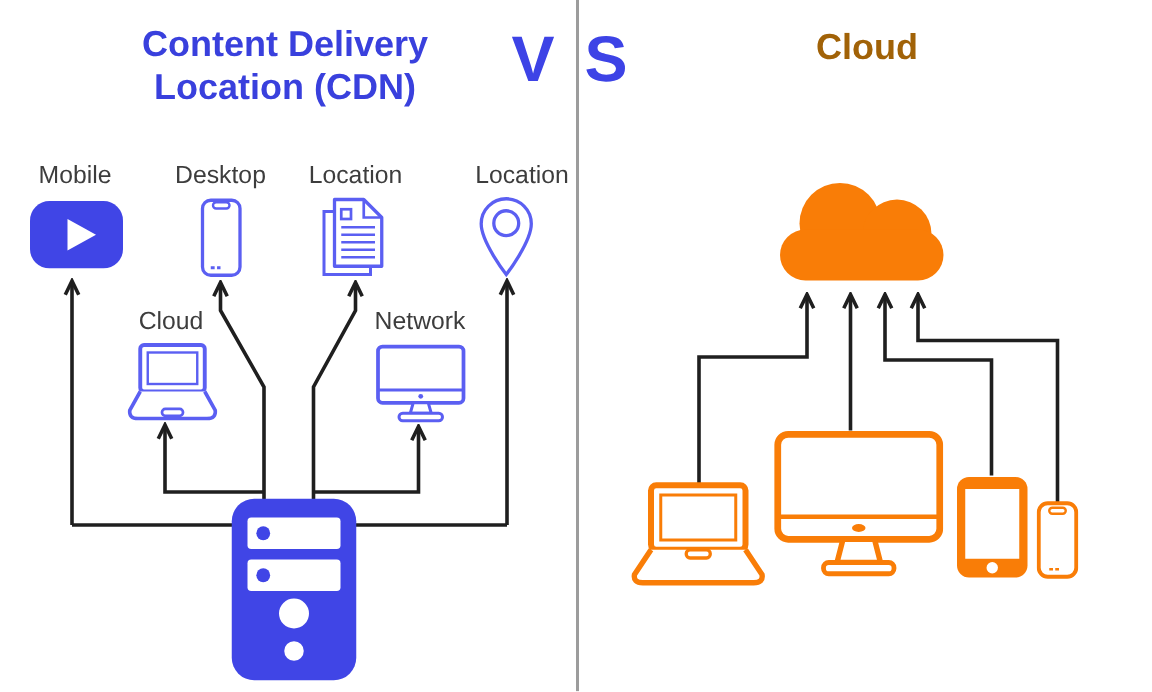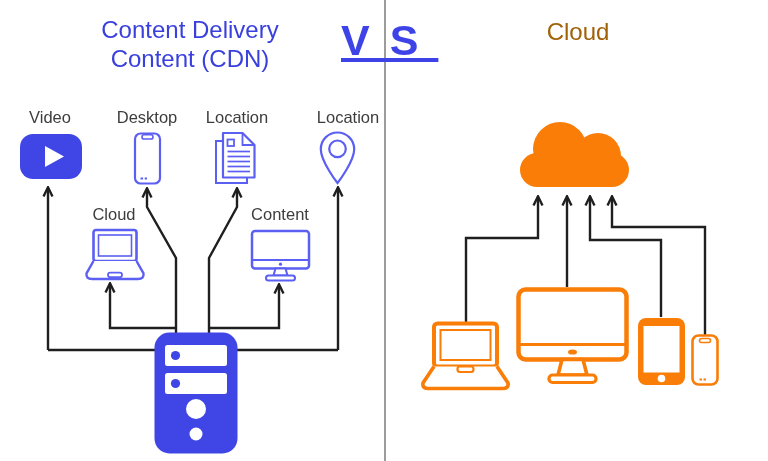--- a/index.html
+++ b/index.html
@@ -1,37 +1,37 @@
 <!DOCTYPE html>
 <html><head>
 <meta charset="utf-8">
 <style>
   html,body{margin:0;padding:0;background:#fff;}
   .canvas{position:relative;width:768px;height:461px;background:#ffffff;
           font-family:"Liberation Sans", sans-serif;overflow:hidden;}
   .abs{position:absolute;}
   .divider{left:384px;top:0;width:1.5px;height:461px;background:#9c9c9c;}
-  .title{font-weight:normal;font-size:24px;line-height:1.2;text-align:center;
+  .title{font-weight:bold;font-size:24px;line-height:1.2;text-align:center;
          transform:translateX(-50%);white-space:nowrap;}
   .title-cdn{color:#3940dd;left:190px;top:16px;}
   .title-cloud{color:#a16207;left:578px;top:18px;}
   .vs{color:#3d43e6;font-weight:bold;font-size:43px;letter-spacing:20px;
-      left:341px;top:17px;line-height:1.1;text-decoration:underline;}
+      left:341px;top:17px;line-height:1.1;}
   .label{font-size:16.5px;color:#3d3d3d;transform:translateX(-50%);white-space:nowrap;}
 </style>
 </head>
 <body>
 
 <div class="canvas">
 
   <div class="abs divider"></div>
 
   <div class="abs title title-cdn">
     <div>Content Delivery</div>
-    <div>Content (CDN)</div>
+    <div>Location (CDN)</div>
   </div>
   <div class="abs vs">VS</div>
   <div class="abs title title-cloud">
     <div>Cloud</div>
   </div>
 
   <svg class="abs" style="left:0;top:0" width="768" height="461" viewBox="0 0 768 461">
     <defs>
       <marker id="ah" viewBox="0 0 10 10" refX="7.2" refY="5" markerWidth="5.2" markerHeight="5.2" orient="auto">
         <path d="M1.2,1.4 L8.6,5 L1.2,8.6" fill="none" stroke="#1f1f1f" stroke-width="1.9"></path>
@@ -45,26 +45,26 @@
       <polyline points="209,334 209,258 237,207 237,190" marker-end="url(#ah)"></polyline>
       <polyline points="176,328 110,328 110,285" marker-end="url(#ah)"></polyline>
       <polyline points="209,328 279,328 279,286" marker-end="url(#ah)"></polyline>
       <polyline points="466,324 466,238 538,238 538,198" marker-end="url(#ah)"></polyline>
       <polyline points="567,287 567,198" marker-end="url(#ah)"></polyline>
       <polyline points="661,317 661,240 590,240 590,198" marker-end="url(#ah)"></polyline>
       <polyline points="705,335 705,227 612,227 612,198" marker-end="url(#ah)"></polyline>
     </g>
   </svg>
 
-  <div class="abs label" style="left:50px;top:108px">Video</div>
+  <div class="abs label" style="left:50px;top:108px">Mobile</div>
   <div class="abs label" style="left:147px;top:108px">Desktop</div>
   <div class="abs label" style="left:237px;top:108px">Location</div>
   <div class="abs label" style="left:348px;top:108px">Location</div>
   <div class="abs label" style="left:114px;top:205px">Cloud</div>
-  <div class="abs label" style="left:280px;top:205px">Content</div>
+  <div class="abs label" style="left:280px;top:205px">Network</div>
 
   <svg class="abs" style="left:20px;top:134px" width="62" height="45" viewBox="0 0 62 45">
     <rect x="0" y="0" width="62" height="45" rx="13" fill="#4045e6"></rect>
     <polygon points="25,12 25,33 44,22.5" fill="#ffffff"></polygon>
   </svg>
 
   <svg class="abs" style="left:133px;top:131px" width="29" height="55" viewBox="0 0 29 55">
     <rect x="2" y="2.5" width="25" height="50" rx="5.5" fill="#ffffff" stroke="#5b5ff2" stroke-width="2.2"></rect>
     <rect x="9" y="3.8" width="11" height="4.2" rx="2.1" fill="none" stroke="#5b5ff2" stroke-width="1.6"></rect>
     <line x1="7.5" y1="47.5" x2="14" y2="47.5" stroke="#5b5ff2" stroke-width="2" stroke-dasharray="2.6 1.6"></line>

